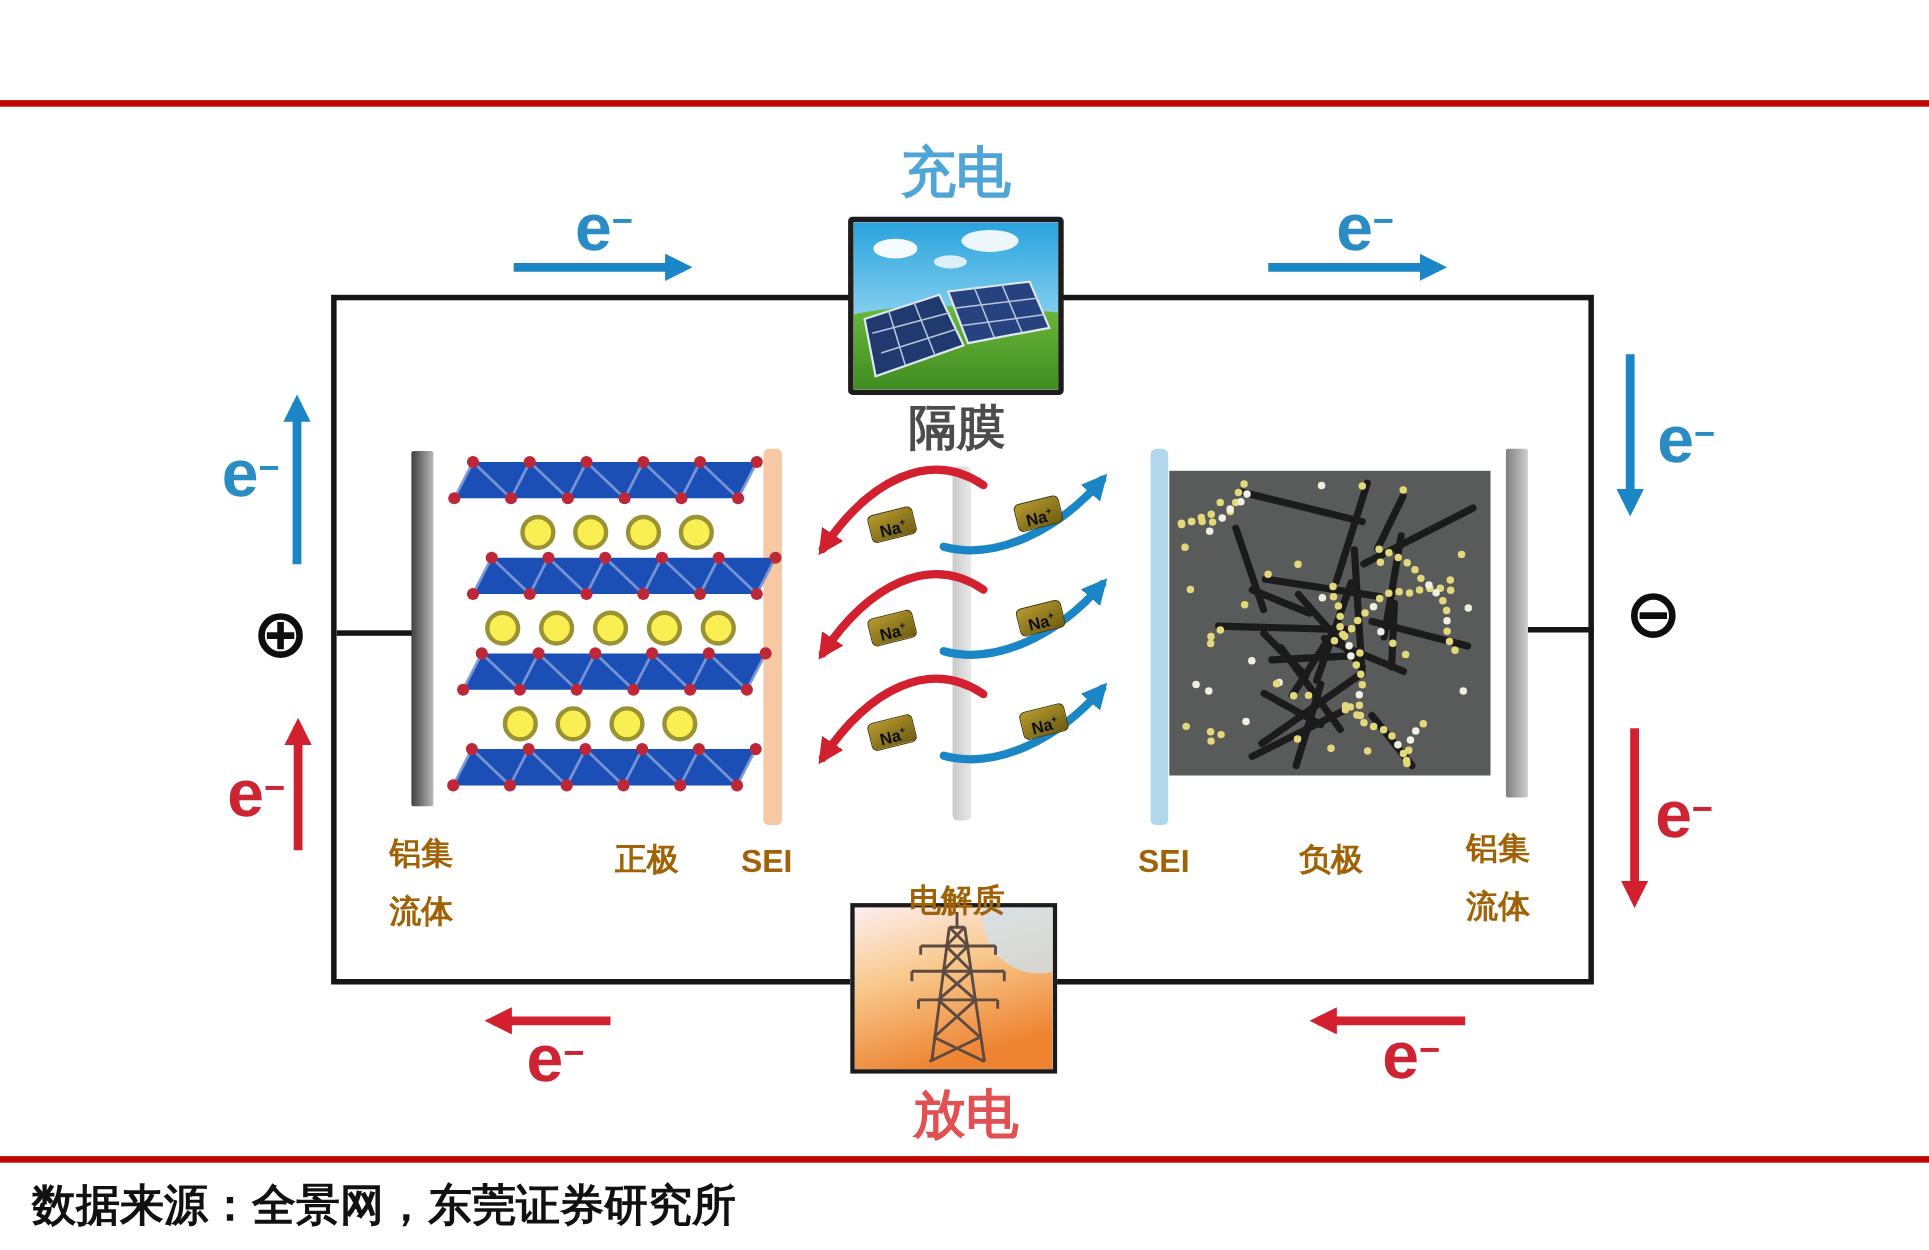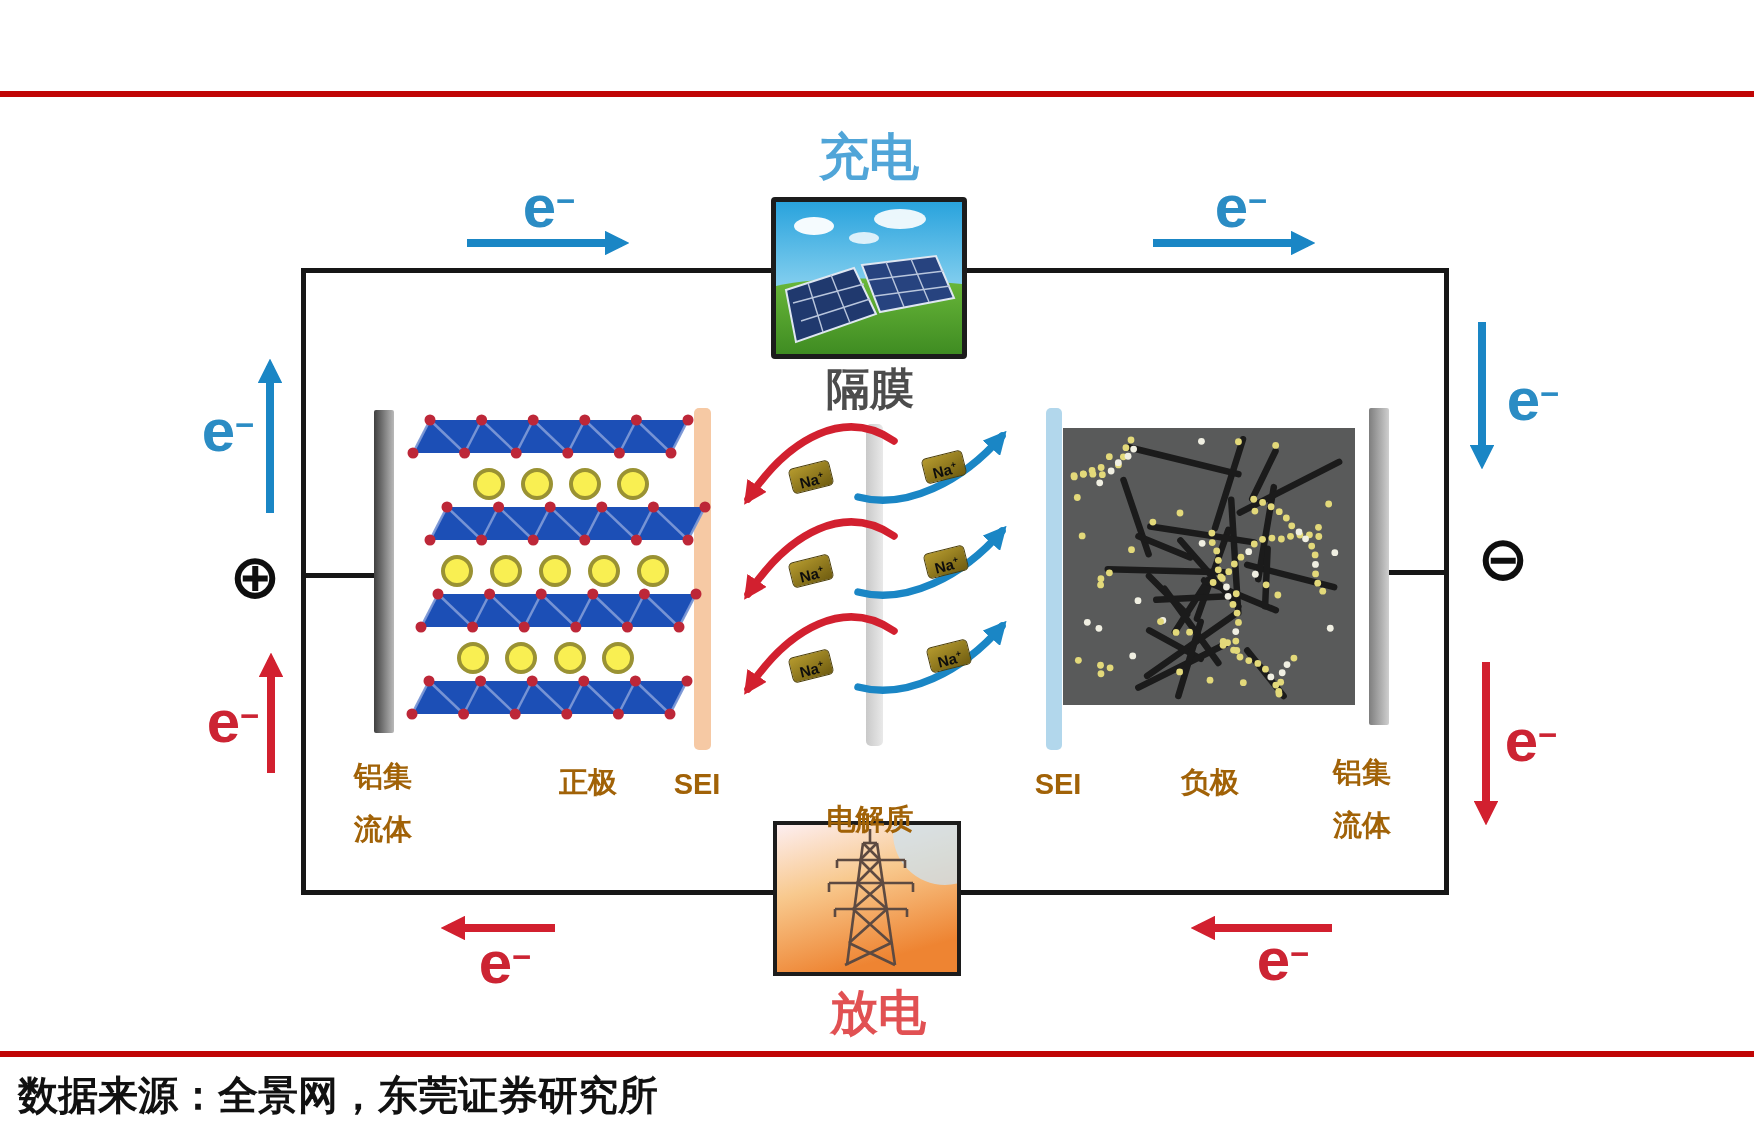--- a/index.html
+++ b/index.html
@@ -12,21 +12,21 @@
     --anode-gray:#595a5a; --badge-gold:#8a741c;
   }
   *{margin:0;padding:0;box-sizing:border-box;}
   html,body{background:#ffffff;}
   .page{position:relative;width:1754px;height:1136px;background:#fff;overflow:hidden;
         font-family:"Liberation Sans","DejaVu Sans",sans-serif;}
   .title{position:absolute;left:18px;top:8px;font-size:46px;font-weight:700;color:#111;letter-spacing:1px;}
   .rule{position:absolute;left:0;width:1754px;height:6px;background:var(--rule-red);}
   .rule-top{top:91px;}
   .rule-bottom{top:1051px;}
-  .source{position:absolute;left:18px;top:1068px;font-size:40px;font-weight:600;color:#111;}
+  .source{position:absolute;left:29px;top:1068px;font-size:40px;font-weight:600;color:#111;}
 
   .circuit{position:absolute;left:301px;top:268px;width:1148px;height:627px;border:5px solid var(--wire);}
   .stub{position:absolute;height:5px;background:var(--wire);}
   .stub-left{left:306px;top:573px;width:72px;}
   .stub-right{left:1389px;top:570px;width:60px;}
 
   .bar{position:absolute;border-radius:5px;}
   .bar-col-left{left:374px;top:410px;width:20px;height:323px;background:linear-gradient(90deg,#3f3f3f,#b9b9b9);border-radius:2px;}
   .bar-sei-left{left:694px;top:408px;width:17px;height:342px;background:var(--sei-peach);}
   .bar-sep{left:866px;top:424px;width:17px;height:322px;background:linear-gradient(90deg,#c9c9c9,#e9e9e9);}

